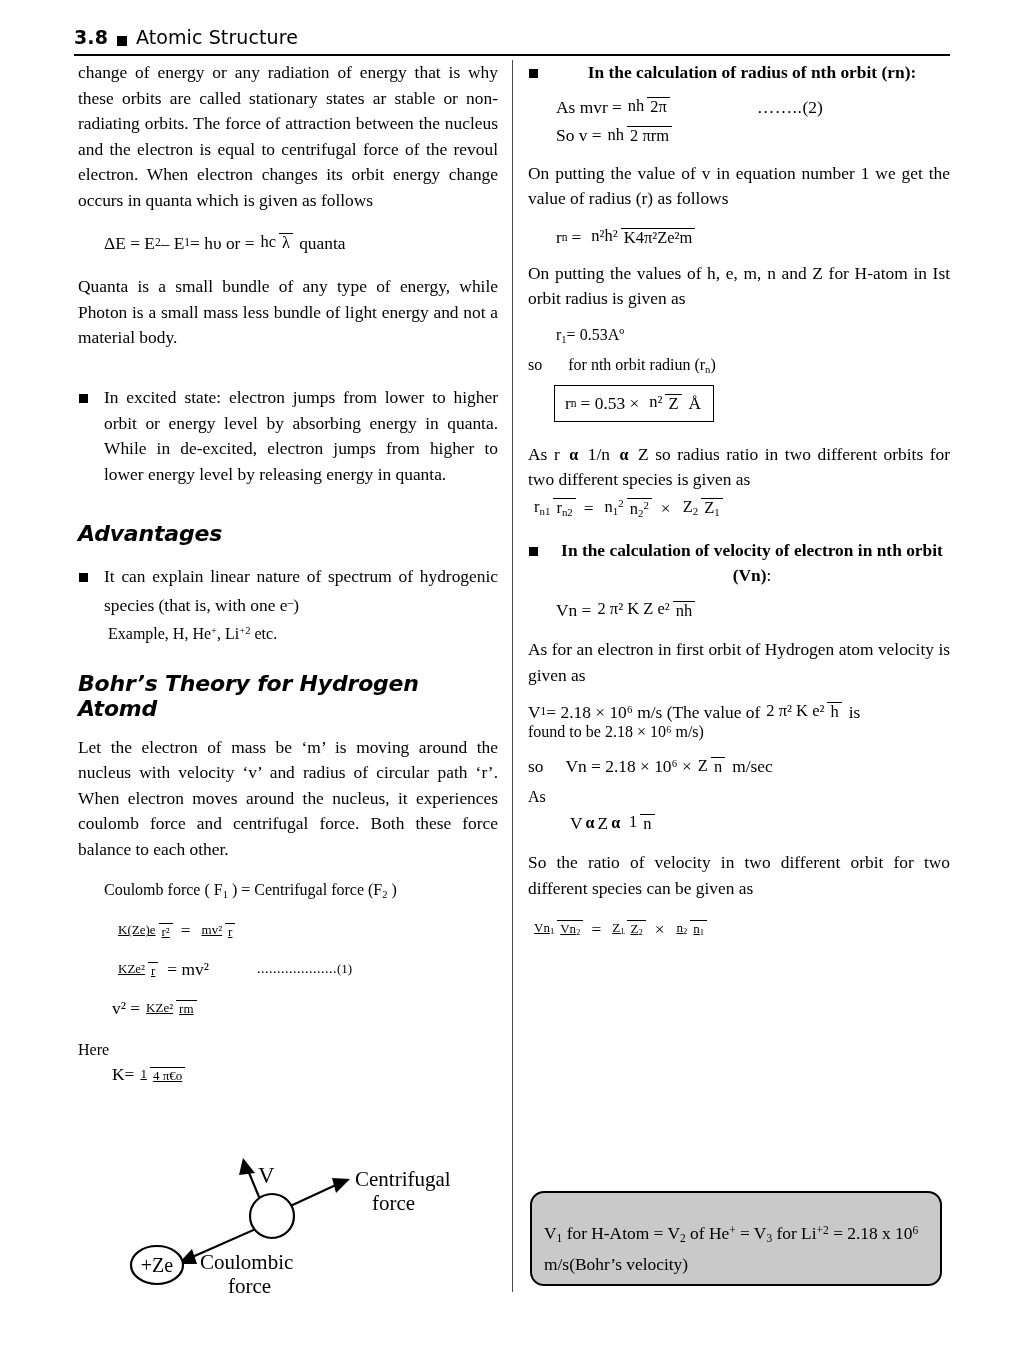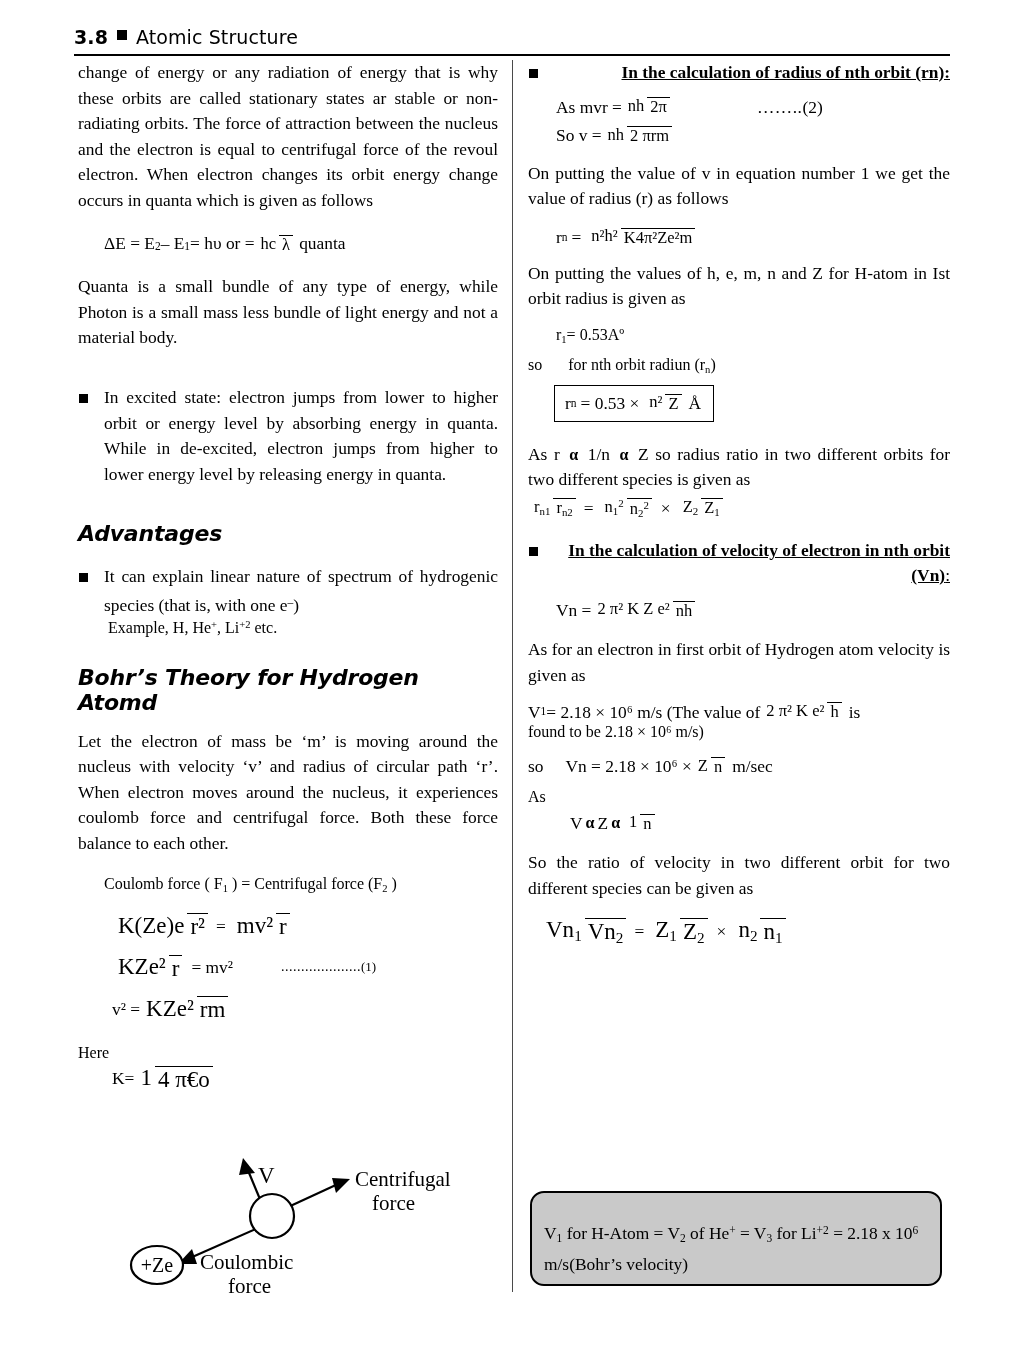--- a/index.html
+++ b/index.html
@@ -23,21 +23,21 @@
     top: 26px;
     width: 876px;
     height: 30px;
   }
   .page-header .hdr-inner {
     font-family: "DejaVu Sans", "Liberation Sans", sans-serif;
     font-size: 19px;
     letter-spacing: 0.1px;
     white-space: nowrap;
     display: flex;
-    align-items: center;
+    align-items: flex-end;
     gap: 9px;
   }
   .page-header .folio { font-weight: bold; font-size: 19px; }
   .page-header .hdr-sq {
     display: inline-block;
     width: 10px; height: 10px;
     background: #000;
     position: relative;
     top: -2px;
   }
@@ -92,21 +92,21 @@
   }
   .bullet-item .bsq {
     position: absolute;
     left: 1px;
     top: 9px;
     width: 9px;
     height: 9px;
     background: #000;
   }
 
-  .bullet-bold { font-weight: bold; text-align: right; text-decoration: underline; }
+  .bullet-bold { font-weight: bold; text-align: center; }
 
   
   h3.sec-head {
     margin: 0;
     font-family: "DejaVu Sans", "Liberation Sans", sans-serif;
     font-weight: bold;
     font-style: italic;
     font-size: 22px;
     letter-spacing: -0.2px;
   }
@@ -127,21 +127,21 @@
   }
   .frac .num {
     padding: 0 3px 1px 3px;
     font-size: 16.5px;
   }
   .frac .den {
     padding: 1px 3px 0 3px;
     border-top: 1.2px solid #000;
     font-size: 16.5px;
   }
-  .frac.big .num, .frac.big .den { font-size: 23px; }
+  .frac.big .num, .frac.big .den { font-size: 13px; text-decoration: underline; }
   sub { font-size: 0.66em; vertical-align: -0.25em; }
   sup { font-size: 0.66em; vertical-align: 0.45em; }
   .prop { font-weight: bold; font-size: 16px; padding: 0 3px; }
 
   .dots { letter-spacing: 0.5px; }
 
   .boxed-eq {
     display: inline-block;
     border: 1.6px solid #000;
     padding: 6px 12px 6px 10px;
@@ -216,21 +216,21 @@
     <span class="hdr-title">Atomic Structure</span>
   </div>
 </div>
 <div class="header-rule"></div>
 <div class="col-divider"></div>
 
 <div class="col col-left">
 
   <p class="body para" style="margin-bottom:18px;">change of energy or any radiation of energy that is why these orbits are called stationary states ar stable or non-radiating orbits. The force of attraction between the nucleus and the electron is equal to centrifugal force of the revoul electron. When electron changes its orbit energy change occurs in quanta which is given as follows</p>
 
-  <div class="mline" style="margin:0 0 20px 26px;align-items:flex-end;">
+  <div class="mline" style="margin:0 0 20px 26px;">
     <span>ΔE = E</span>
       <sub>2</sub>
       <span> – E</span>
       <sub>1</sub>
       <span> = hυ or = </span>
     <span class="frac">
       <span class="num">hc</span>
       <span class="den">λ</span>
     </span>
     <span style="padding-left:3px;">quanta</span>
@@ -238,21 +238,21 @@
 
   <p class="body indent" style="margin-bottom:34px;">Quanta is a small bundle of any type of energy, while Photon is a small mass less bundle of light energy and not a material body.</p>
 
   <div class="bullet-item" style="margin-bottom:34px;">
     <span class="bsq"></span>
     <span>In excited state: electron jumps from lower to higher orbit or energy level by absorbing energy in quanta. While in de-excited, electron jumps from higher to lower energy level by releasing energy in quanta.</span>
   </div>
 
   <h3 class="sec-head" style="margin-bottom:18px;">Advantages</h3>
 
-  <div class="bullet-item" style="">
+  <div class="bullet-item" style="margin-bottom:6px;">
     <span class="bsq"></span>
     <span>It can explain linear nature of spectrum of hydrogenic species (that is, with one e</span><sup>–</sup><span>)</span>
   </div>
 
   <div class="body" style="margin:0 0 28px 30px;">
     <span>Example, H, He</span><sup>+</sup><span>, Li</span><sup>+2</sup><span> etc.</span>
   </div>
 
   <h3 class="sec-head" style="margin-bottom:14px;">Bohr’s Theory for Hydrogen Atomd</h3>
 
@@ -466,21 +466,21 @@
     <span>Z</span>
     <span class="prop">α</span>
     <span class="frac">
       <span class="num">1</span>
       <span class="den">n</span>
     </span>
   </div>
 
   <p class="body" style="margin-bottom:16px;">So the ratio of velocity in two different orbit for two different species can be given as</p>
 
-  <div class="mline" style="margin:12px;">
+  <div class="mline" style="margin:0;">
     <span class="frac big">
       <span class="num"><span>Vn</span><sub>1</sub></span>
       <span class="den"><span>Vn</span><sub>2</sub></span>
     </span>
     <span style="padding:0 5px;">=</span>
     <span class="frac big">
       <span class="num"><span>Z</span><sub>1</sub></span>
       <span class="den"><span>Z</span><sub>2</sub></span>
     </span>
     <span style="padding:0 6px;">×</span>

